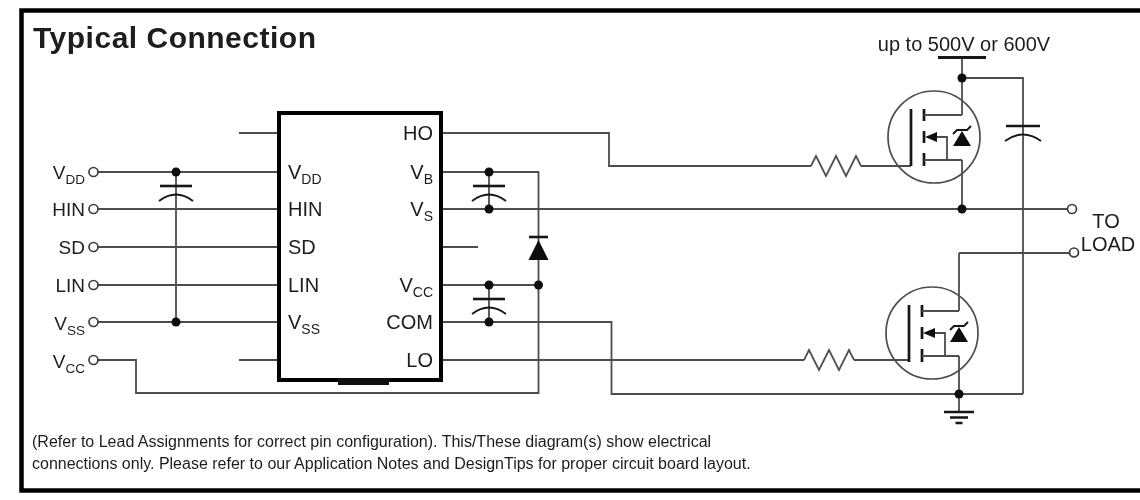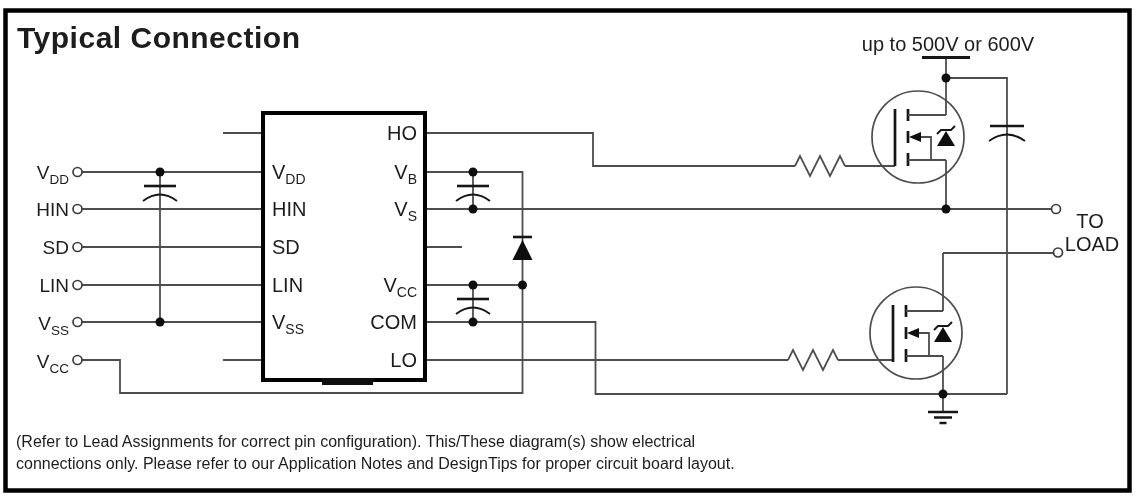--- a/index.html
+++ b/index.html
@@ -1,16 +1,16 @@
 <!DOCTYPE html>
 <html><head>
 <meta charset="utf-8">
 <style>
   html,body { margin:0; padding:0; background:#ffffff; }
-  .stage { width:1020px; height:500px; position:relative; background:#fff; }
+  .stage { width:1020px; height:500px; position:relative; background:#fff;padding-left:16px; }
   svg { display:block; }
   text { font-family:"Liberation Sans","DejaVu Sans",sans-serif; fill:#1d1d1d; }
   .title  { font-size:30px; font-weight:bold; letter-spacing:0.5px; }
   .note   { font-size:16px; }
   .lbl    { font-size:20px; }
   .pin    { font-size:20px; }
   .sub    { font-size:14px; }
   .extsub { font-size:13.5px; }
   .ext    { font-size:19px; }
   .wire   { stroke:#4d4d4d; stroke-width:1.8; fill:none; }

